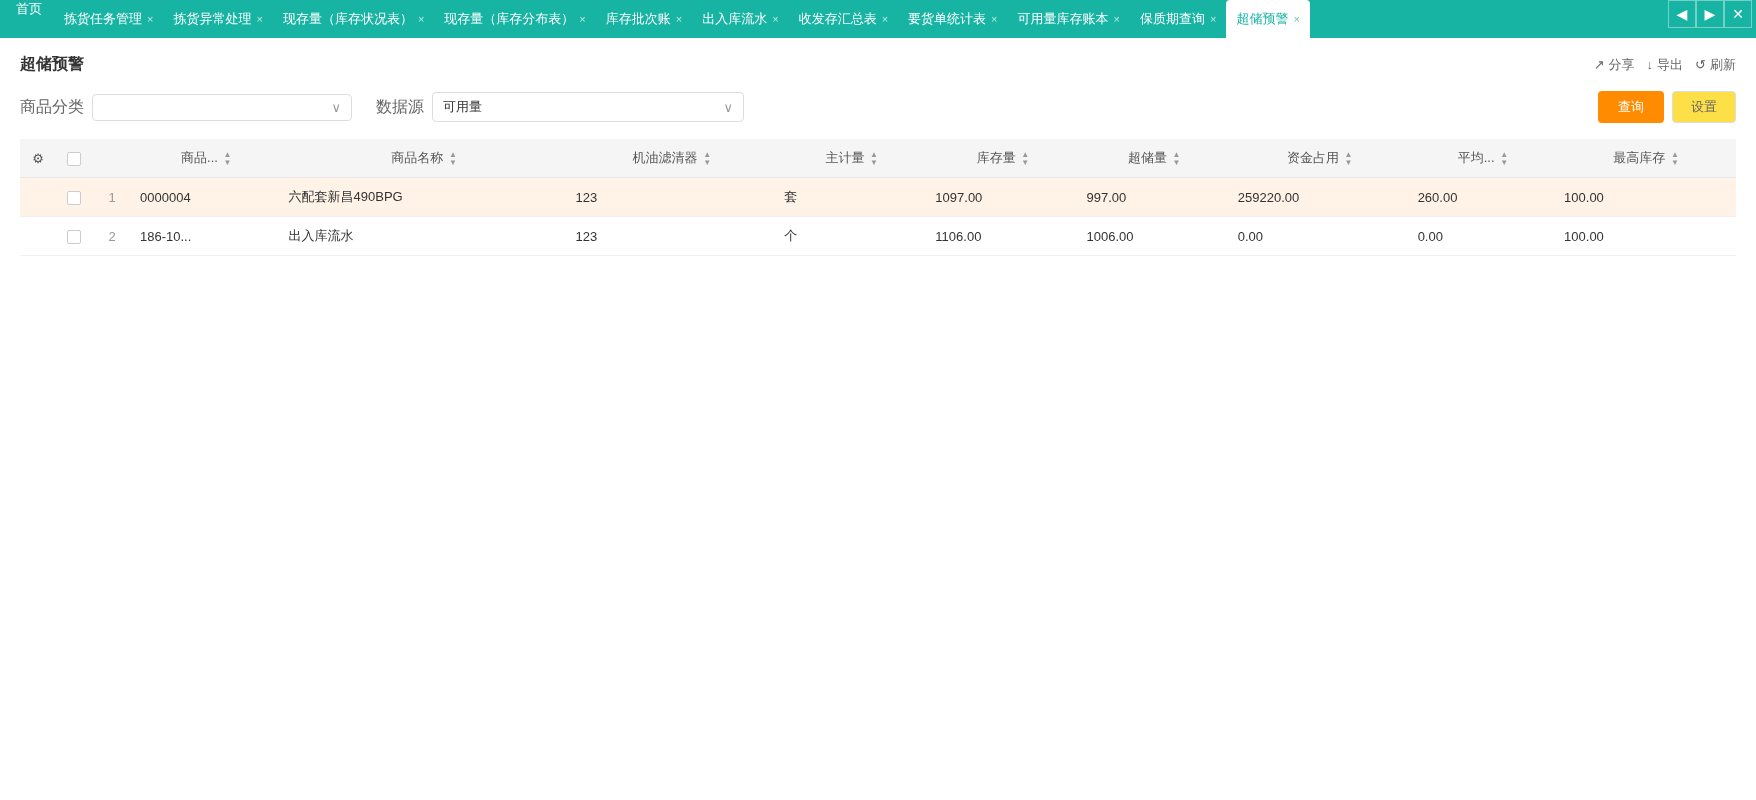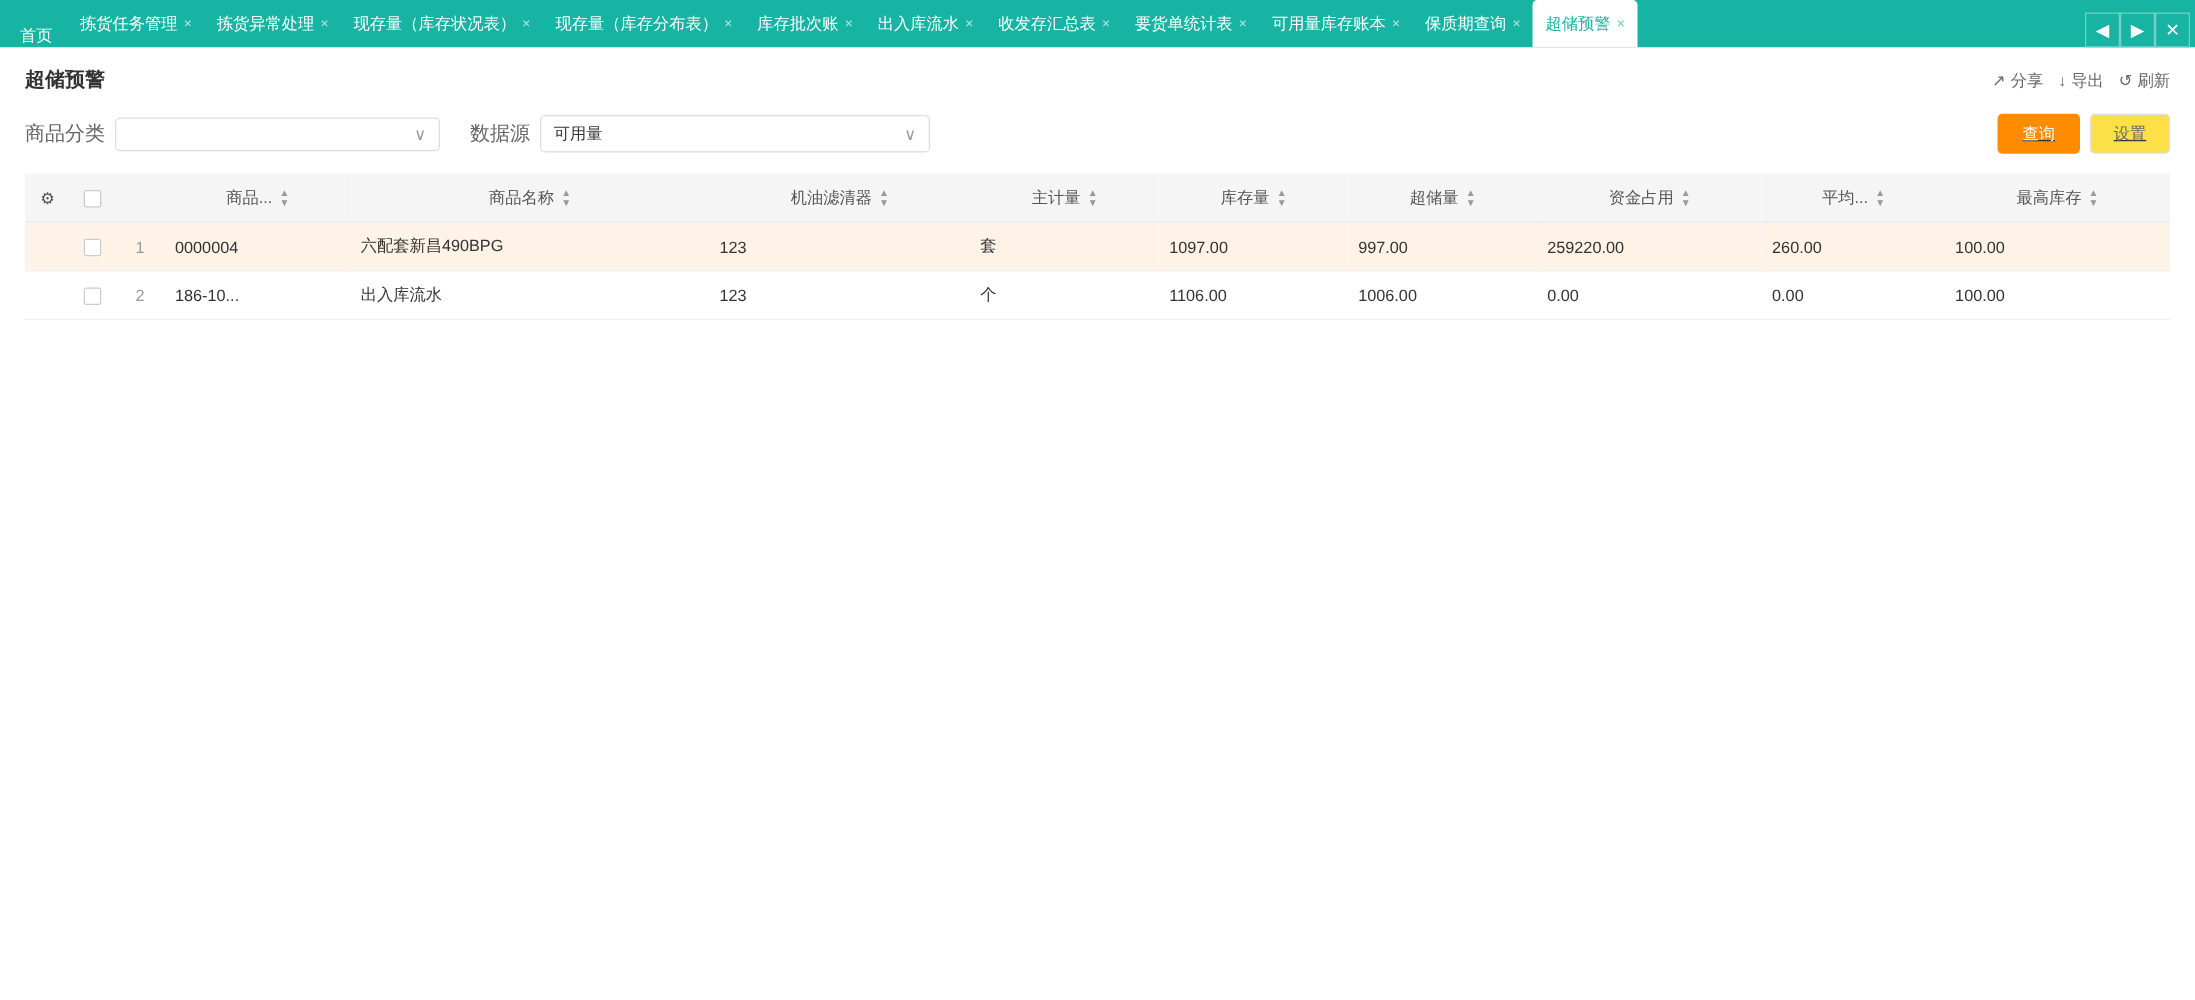--- a/index.html
+++ b/index.html
@@ -1,21 +1,21 @@
 <!DOCTYPE html>
 <html><head>
   <meta charset="utf-8">
   <style>
     * { box-sizing: border-box; margin: 0; padding: 0; }
     body { font-family: 'Microsoft YaHei', Arial, sans-serif; font-size: 13px; background: #f5f5f5; color: #333; }
 
     
     .top-nav {
       display: flex;
-      align-items: flex-end;
+      align-items: flex-start;
       background: #17b3a3;
       height: 38px;
       padding: 0 4px;
       overflow: hidden;
       white-space: nowrap;
     }
     .top-nav .nav-item {
       display: inline-flex;
       align-items: center;
       padding: 0 10px;
@@ -124,21 +124,20 @@
       color: #333;
     }
     .filter-select .arrow {
       margin-left: auto;
       color: #999;
     }
     .filter-actions {
       display: flex;
       gap: 8px;
       margin-left: auto;
-      text-decoration: underline;
     }
     .btn-query {
       background: #ff8c00;
       color: #fff;
       border: none;
       border-radius: 4px;
       padding: 7px 20px;
       font-size: 13px;
       cursor: pointer;
     }

